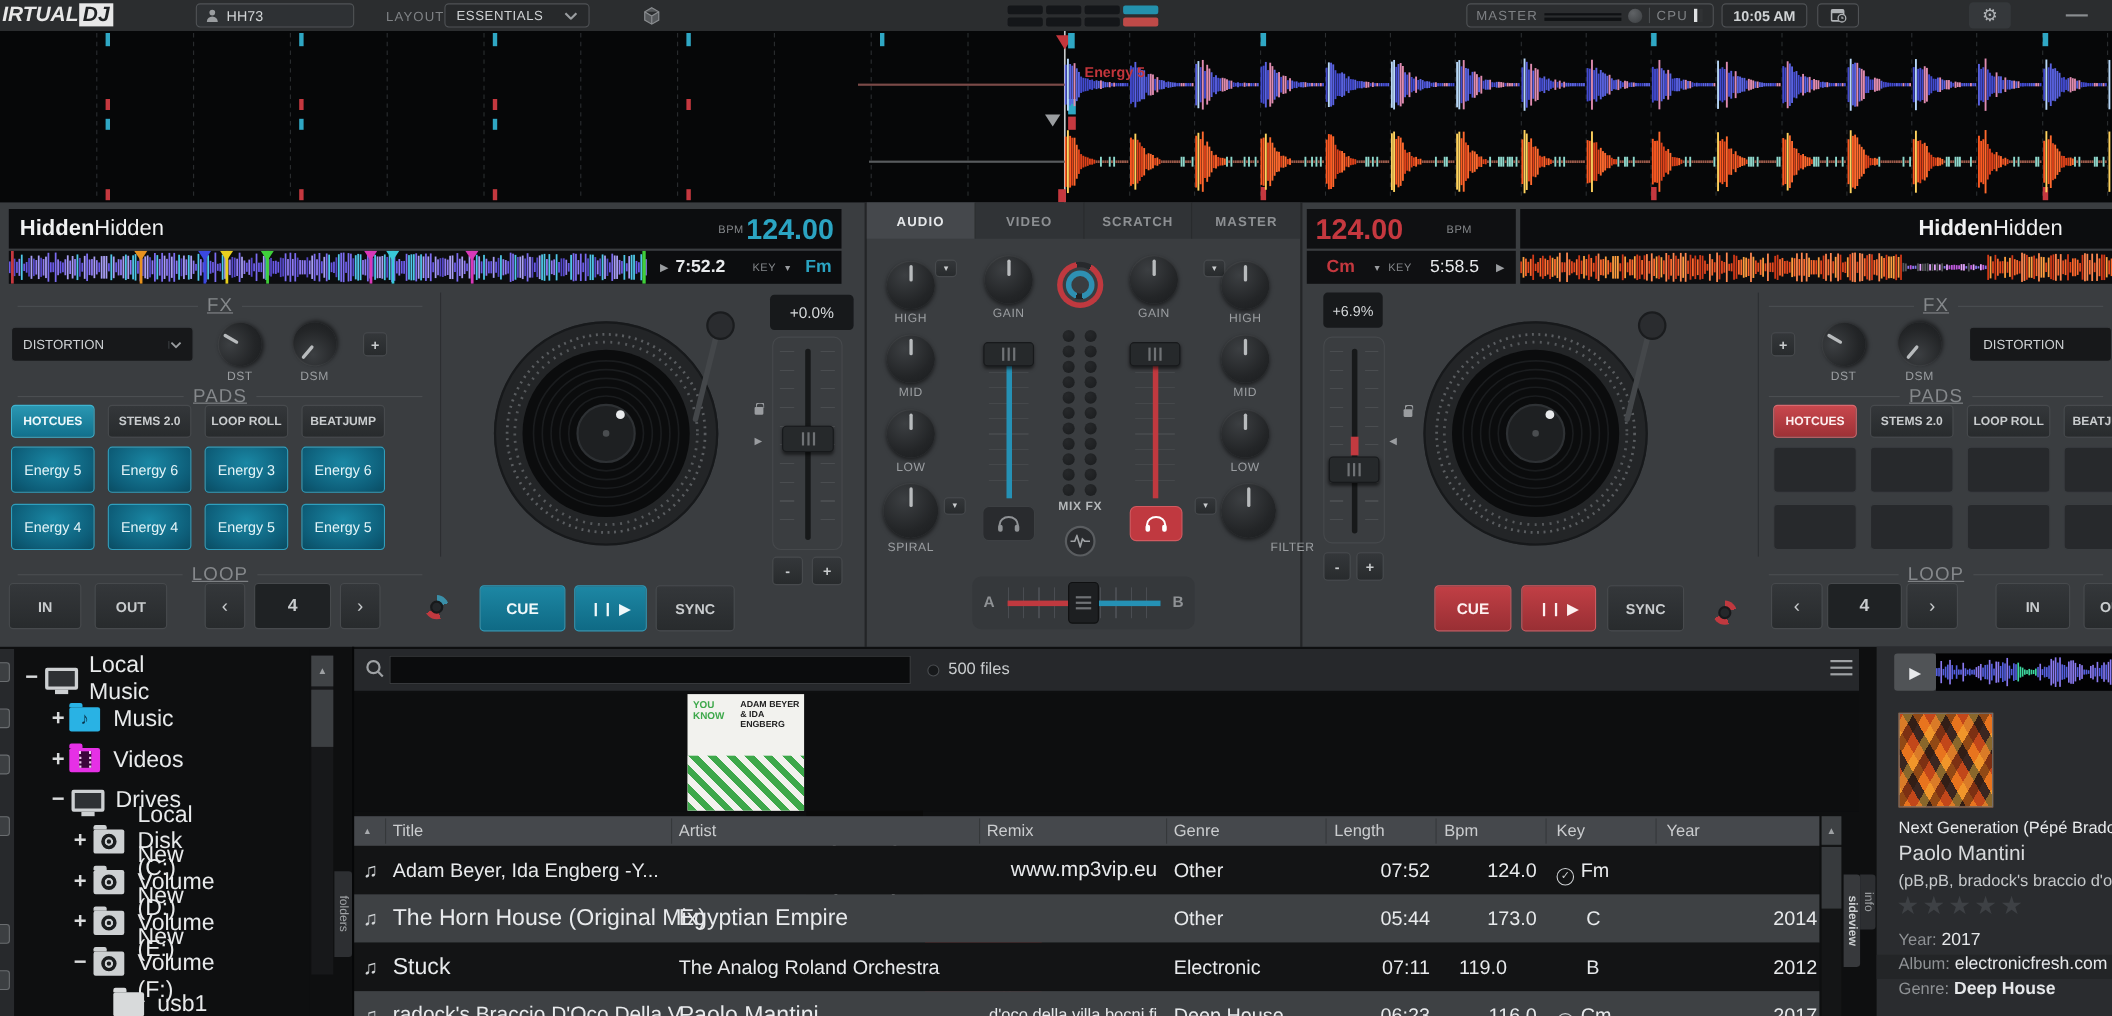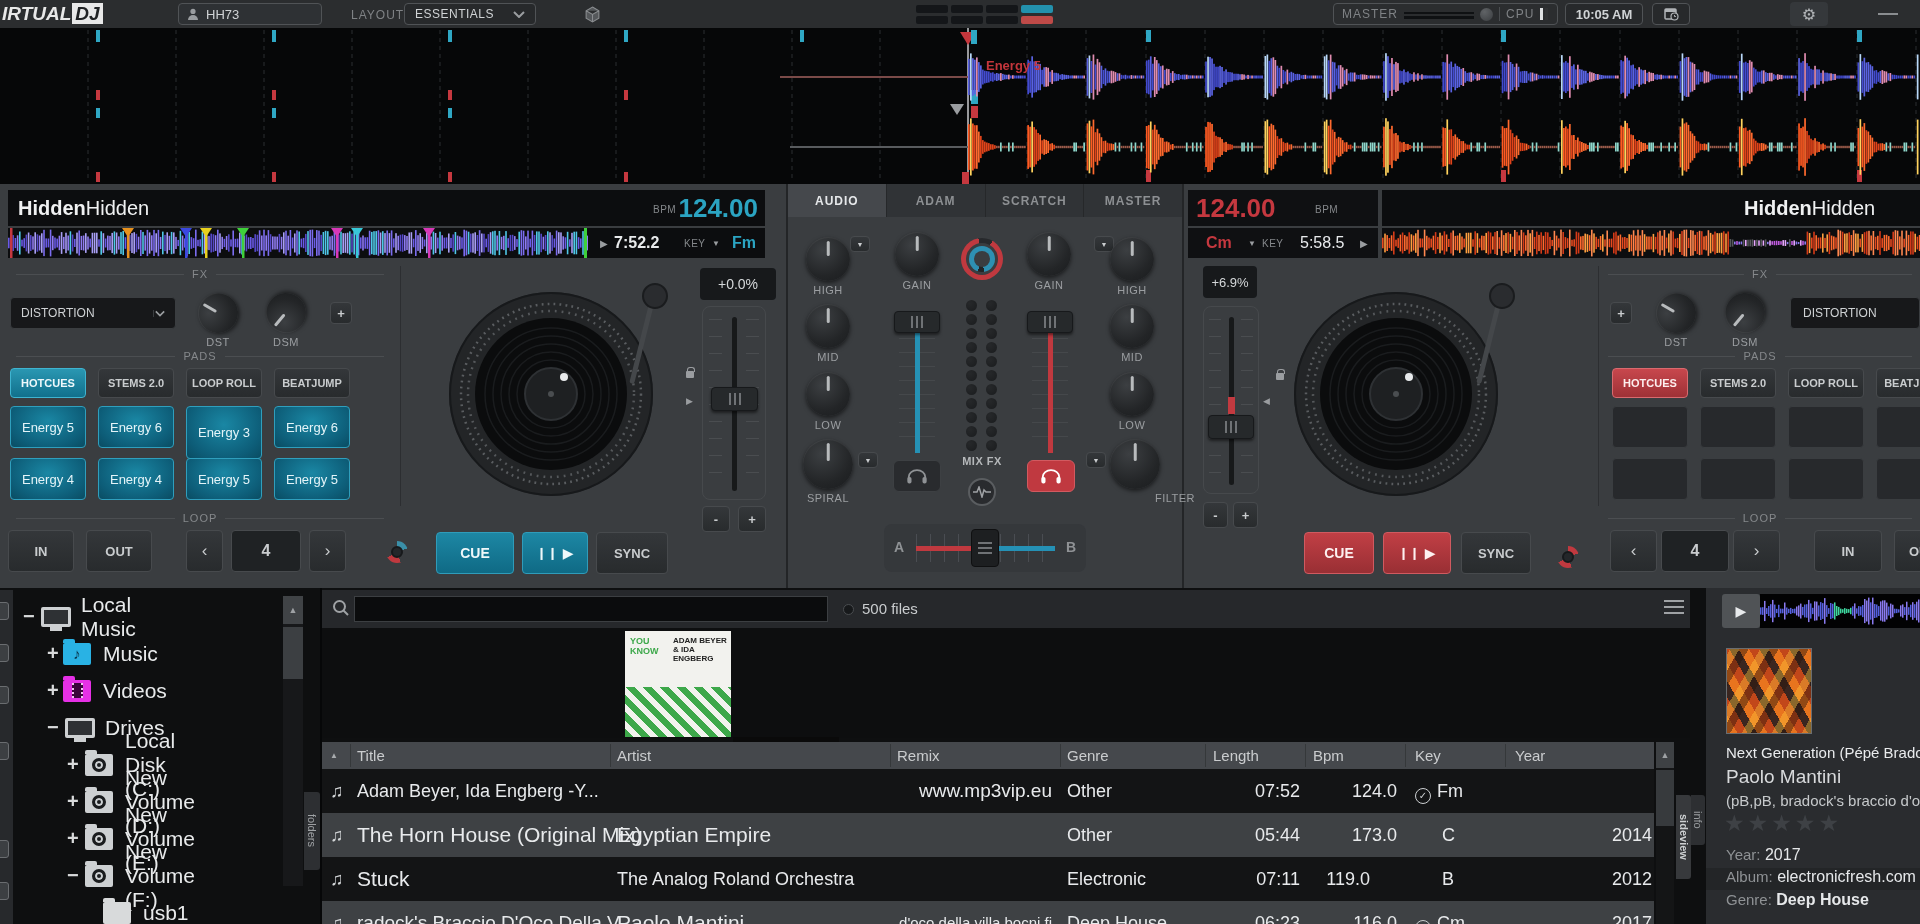--- a/index.html
+++ b/index.html
@@ -9,21 +9,21 @@
   .flex { display:flex; align-items:center; }
   
   #topbar { left:0; top:0; width:1920px; height:28px; background:#2b2d2f; z-index:5; }
   .tb-box { background:#2e3134; border:1px solid #505356; border-radius:4px; color:#d0d3d5; font-size:13px; display:flex; align-items:center; }
   .tb-lbl { color:#7f8285; font-size:12px; letter-spacing:1px; }
   
   #rhythm { left:0; top:28px; width:1920px; height:156px; background:#060708; }
   
   .blackbar { background:#0c0d0f;padding-left:19px; }
   .lbl { color:#85888b; font-size:10px; letter-spacing:.5px; }
-  .hdr { display:flex; align-items:center; color:#85888b; font-size:11px; letter-spacing:1px; }
+  .hdr { display:flex; align-items:center; color:#85888b; font-size:17px; letter-spacing:1px;text-decoration:underline; }
   .hline { flex:1; height:1px; background:#4b4e51; margin:0 8px; }
   .dbtn { background:linear-gradient(#34373a,#282b2d); border:1px solid #474a4d; border-radius:4px; color:#c9ccce; font-weight:bold; font-size:13px; display:flex; align-items:center; justify-content:center; }
   .dd { background:#17181a; border:1px solid #3a3d40; border-radius:4px; color:#cfd2d4; font-size:12px; display:flex; align-items:center; }
   .knob { border-radius:50%; background:radial-gradient(circle at 38% 30%, #3c3f42, #232527 62%, #1a1c1e); box-shadow:0 2px 4px rgba(0,0,0,.55), inset 0 1px 1px rgba(255,255,255,.07); }
   .knob::after { content:''; position:absolute; left:50%; top:8%; width:2.5px; height:36%; background:#b8bbbd; transform:translateX(-50%); border-radius:2px; }
   .klabel { font-size:11px; color:#9b9ea1; text-align:center; letter-spacing:.5px; }
   .pad { background:radial-gradient(ellipse at 50% 35%, #1a87a4, #0d5d78 72%, #0a4c62); border:1px solid #2f9fbd; border-radius:4px; color:#e4f4f8; font-size:13px; display:flex; align-items:center; justify-content:center; }
   .pad-empty { background:#27292c; border:1px solid #3a3d40; border-radius:4px; }
   .mode-on-teal { background:linear-gradient(#2a97b2,#11708c); border:1px solid #3fb4d0; color:#eef8fb; }
   .mode-on-red { background:linear-gradient(#c8474d,#9e3136); border:1px solid #d86a6f; color:#fdeeee; }
@@ -1443,21 +1443,21 @@
     <i class="hline"></i>
     <span>PADS</span>
     <i class="hline"></i>
   </div>
 <div class="abs dbtn mode-on-teal" style="left:10px;top:368px;width:76px;height:30px;font-size:11px;">HOTCUES</div>
 <div class="abs dbtn" style="left:98px;top:368px;width:76px;height:30px;font-size:11px;">STEMS 2.0</div>
 <div class="abs dbtn" style="left:186px;top:368px;width:76px;height:30px;font-size:11px;">LOOP ROLL</div>
 <div class="abs dbtn" style="left:274px;top:368px;width:76px;height:30px;font-size:11px;">BEATJUMP</div>
 <div class="abs pad" style="left:10px;top:406px;width:76px;height:42px;">Energy 5</div>
 <div class="abs pad" style="left:98px;top:406px;width:76px;height:42px;">Energy 6</div>
-<div class="abs pad" style="left:186px;top:406px;width:76px;height:53px;">Energy 3</div>
+<div class="abs pad" style="left:186px;top:406px;width:76px;height:42px;">Energy 3</div>
 <div class="abs pad" style="left:274px;top:406px;width:76px;height:42px;">Energy 6</div>
 <div class="abs pad" style="left:10px;top:458px;width:76px;height:42px;">Energy 4</div>
 <div class="abs pad" style="left:98px;top:458px;width:76px;height:42px;">Energy 4</div>
 <div class="abs pad" style="left:186px;top:458px;width:76px;height:42px;">Energy 5</div>
 <div class="abs pad" style="left:274px;top:458px;width:76px;height:42px;">Energy 5</div>
 
 <div class="abs hdr" style="left:8px;top:512px;width:384px;">
     <i class="hline"></i>
     <span>LOOP</span>
     <i class="hline"></i>
@@ -1511,21 +1511,21 @@
 <span class="abs" style="left:686px;top:396px;color:#9a9da0;font-size:9px;">▶</span>
 <div class="abs dbtn" style="left:702px;top:506px;width:28px;height:26px;">-</div>
 <div class="abs dbtn" style="left:738px;top:506px;width:28px;height:26px;">+</div>
 <i class="abs" style="left:400px;top:266px;width:1px;height:240px;background:#2c2e31;"></i>
 
 
 <i class="abs" style="left:786px;top:184px;width:2px;height:404px;background:#232527;"></i>
 <i class="abs" style="left:1182px;top:184px;width:2px;height:404px;background:#232527;"></i>
 <div class="abs" style="left:788px;top:184px;width:394px;height:33px;display:flex;">
   <div class="tab" style="flex:1;background:#45484c;color:#e6e8ea;border-right:1px solid #26282a;">AUDIO</div>
-  <div class="tab" style="flex:1;background:#303336;color:#8d9093;border-right:1px solid #26282a;">ADAM</div>
+  <div class="tab" style="flex:1;background:#303336;color:#8d9093;border-right:1px solid #26282a;">VIDEO</div>
   <div class="tab" style="flex:1;background:#303336;color:#8d9093;border-right:1px solid #26282a;">SCRATCH</div>
   <div class="tab" style="flex:1;background:#303336;color:#8d9093;">MASTER</div>
 </div>
 <div class="abs dbtn" style="left:850px;top:236px;width:20px;height:16px;font-size:7px;">▼</div>
 <div class="abs knob" style="left:806px;top:237px;width:44px;height:44px;"></div>
 <div class="abs klabel" style="left:806px;top:284px;width:44px;">HIGH</div>
 <div class="abs knob" style="left:806px;top:304px;width:44px;height:44px;"></div>
 <div class="abs klabel" style="left:806px;top:351px;width:44px;">MID</div>
 <div class="abs knob" style="left:806px;top:372px;width:44px;height:44px;"></div>
 <div class="abs klabel" style="left:806px;top:419px;width:44px;">LOW</div>

